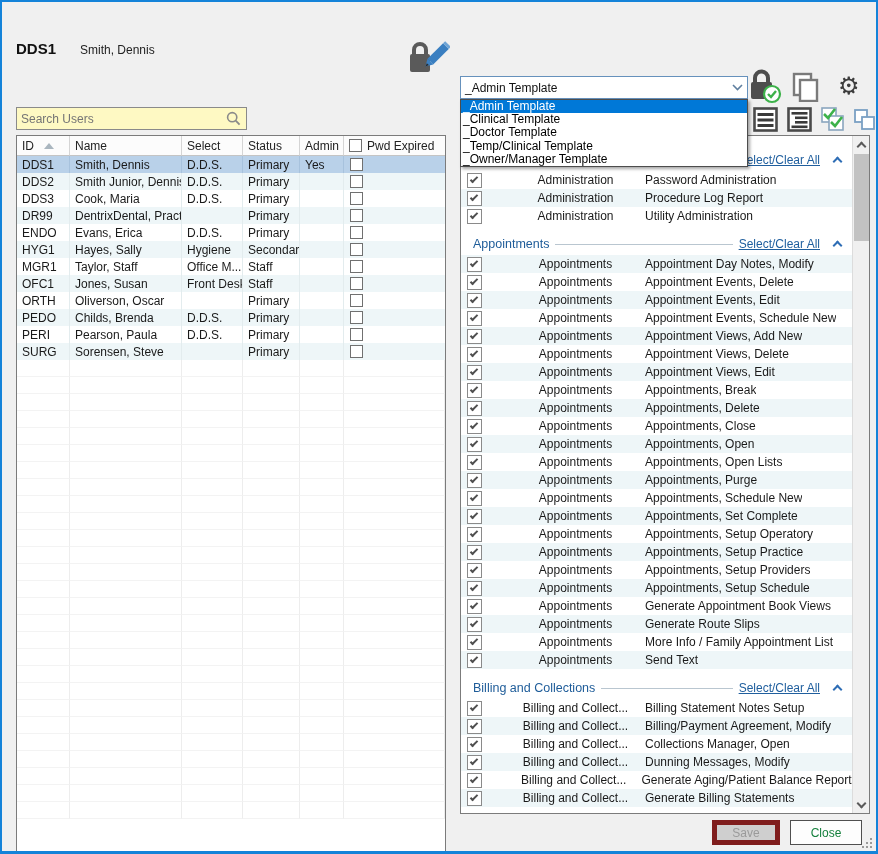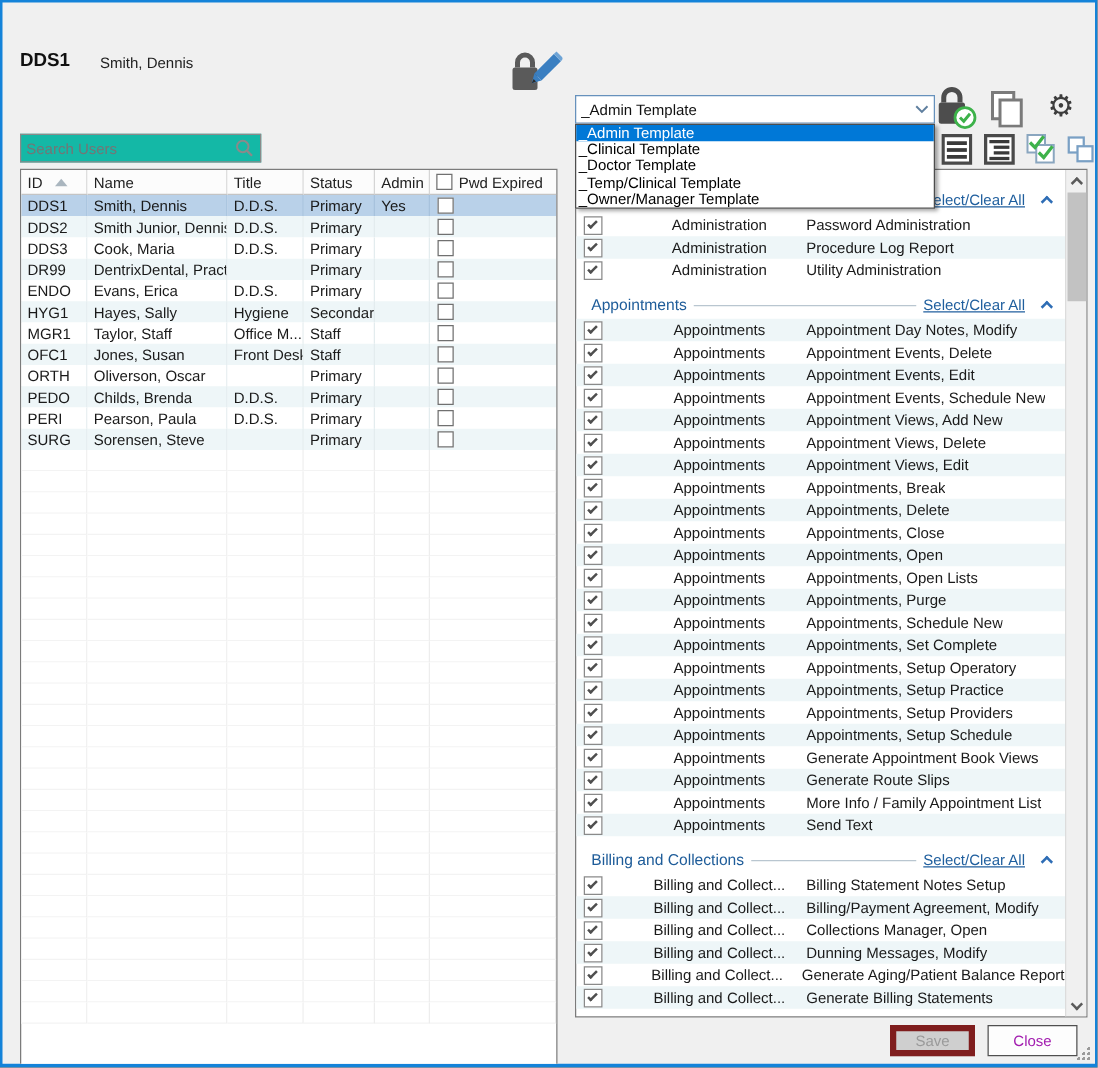--- a/index.html
+++ b/index.html
@@ -14,22 +14,22 @@
     display:flex; align-items:center; }
   #titlebar .app-icon { margin-left:9px; width:20px; height:18px; }
   #titlebar .title { color:#fff; font-size:13px; margin-left:7px; }
   #close-btn { position:absolute; right:0; top:0; width:46px; height:30px; display:flex;
     align-items:center; justify-content:center; color:#fff; font-size:15px; cursor:pointer; }
   
   #user-id { position:absolute; left:14px; top:38px; font-size:15px; font-weight:bold; color:#111; }
   #user-name { position:absolute; left:78px; top:41px; font-size:12px; color:#222; }
   #lockpencil { position:absolute; left:404px; top:36px; }
   
-  #search-box { position:absolute; left:14px; top:105px; width:193px; height:23px;
-    background:#14b8a6; border:1px solid #8a8a8a; display:flex; align-items:center; }
+  #search-box { position:absolute; left:14px; top:105px; width:231px; height:23px;
+    background:#fef9c3; border:1px solid #8a8a8a; display:flex; align-items:center; }
   #search-box input { flex:1; border:0; outline:none; font-size:12px; padding:0 4px;
     font-family:inherit; color:#333; background:transparent; }
   #search-box .mag { margin-right:5px; }
   
   #combo { position:absolute; left:458px; top:74px; width:288px; height:23px; background:#fff;
     border:1px solid #6691bc; display:flex; align-items:center; cursor:pointer; }
   #combo .combo-text { flex:1; font-size:12px; color:#111; padding-left:4px; }
   #combo .combo-arrow { width:20px; display:flex; justify-content:center; }
   #combo-list { position:absolute; left:458px; top:97px; width:288px; background:#fff;
     border:1px solid #4d4d4d; box-shadow:2px 2px 3px rgba(0,0,0,.35); z-index:30; }
@@ -79,21 +79,21 @@
     flex:0 0 auto; cursor:pointer; }
   .pcb .tick { position:absolute; left:2px; top:3px; width:8px; height:4px;
     border-left:2px solid #4f4f4f; border-bottom:2px solid #4f4f4f; transform:rotate(-45deg); }
   .perm-cat { width:137px; margin-left:25px; font-size:12px; color:#1a1a1a; text-align:center;
     white-space:nowrap; overflow:hidden; }
   .perm-name { margin-left:1px; font-size:12px; color:#1a1a1a; white-space:nowrap; overflow:hidden; }
   
   #save-btn { position:absolute; left:710px; top:818px; width:68px; height:25px; background:#cfcfcf;
     border:5px solid #7f1d1d; color:#9a9a9a; font-size:12px; font-family:inherit; }
   #close-btn2 { position:absolute; left:788px; top:818px; width:72px; height:25px; background:#fdfdfd;
-    border:1px solid #4f4f4f; color:#a21caf; font-size:12px; font-family:inherit; cursor:pointer; }
+    border:1px solid #4f4f4f; color:#15803d; font-size:12px; font-family:inherit; cursor:pointer; }
   #grip { position:absolute; right:3px; bottom:2px; width:12px; height:12px;
     background:
       radial-gradient(circle at 10px 2px,#9a9a9a 1.2px,transparent 1.4px),
       radial-gradient(circle at 10px 6px,#9a9a9a 1.2px,transparent 1.4px),
       radial-gradient(circle at 6px 6px,#9a9a9a 1.2px,transparent 1.4px),
       radial-gradient(circle at 10px 10px,#9a9a9a 1.2px,transparent 1.4px),
       radial-gradient(circle at 6px 10px,#9a9a9a 1.2px,transparent 1.4px),
       radial-gradient(circle at 2px 10px,#9a9a9a 1.2px,transparent 1.4px); }
 </style>
 </head>
@@ -181,21 +181,21 @@
   <div id="user-table">
     <div class="tr" id="ut-head">
         <div class="th c0">
           <span>ID</span>
           <span class="sort-up"></span>
         </div>
         <div class="th c1">
           <span>Name</span>
         </div>
         <div class="th c2">
-          <span>Title</span>
+          <span>Select</span>
         </div>
         <div class="th c3">
           <span>Status</span>
         </div>
         <div class="th c4">
           <span>Admin</span>
         </div>
         <div class="th c5">
           <span class="cb"></span>
           <span>Pwd Expired</span>

